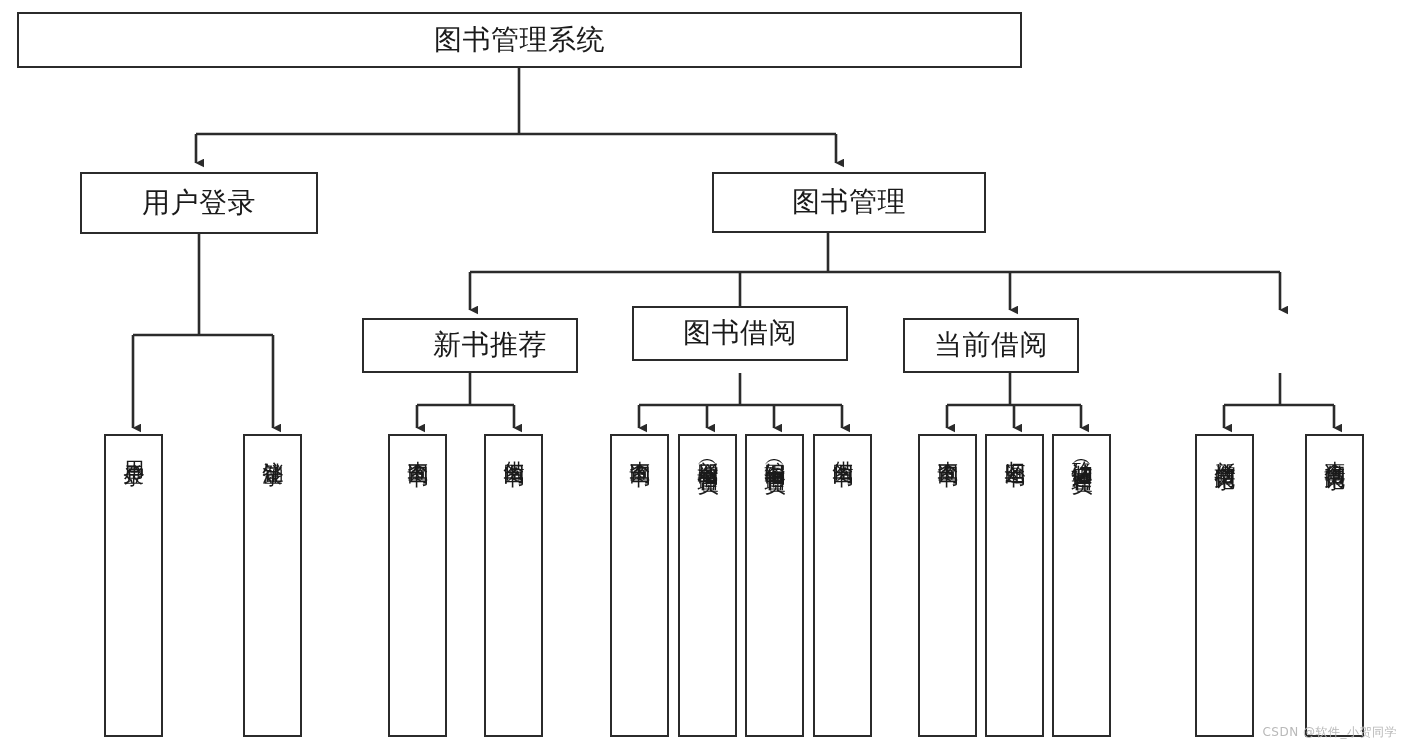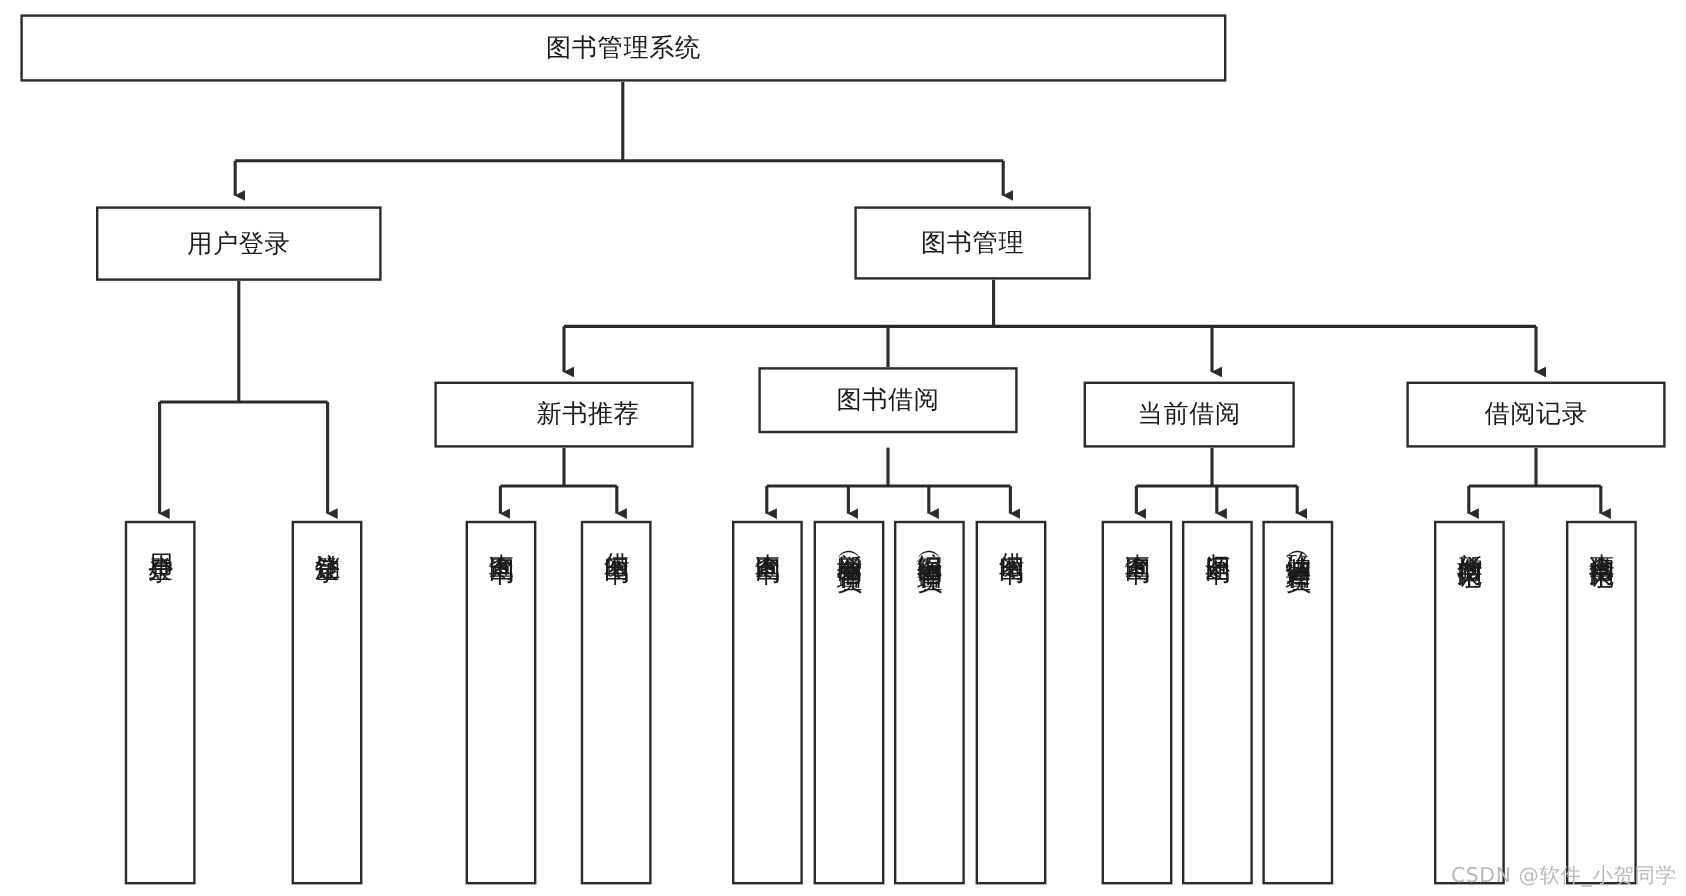--- a/index.html
+++ b/index.html
@@ -34,21 +34,21 @@
     position: absolute;
     box-sizing: border-box;
     border: 2px solid #2b2b2b;
     background: #ffffff;
     display: flex;
     align-items: center;
     justify-content: center;
     text-align: center;
   }
   .node-label {
-    font-size: 21px;
+    font-size: 28px;
     line-height: 1.15;
     letter-spacing: 0.5px;
     color: #1a1a1a;
     white-space: nowrap;
   }
   .node.leaf {
     align-items: flex-start;
     padding-top: 8px;
   }
   .node.leaf .node-label {
@@ -57,21 +57,21 @@
     font-size: 21px;
     line-height: 1.28;
     letter-spacing: 2px;
     white-space: nowrap;
     max-height: 290px;
   }
   .watermark {
     position: absolute;
     right: 8px;
     bottom: 6px;
-    font-size: 17px;
+    font-size: 12px;
     color: #b9b9b9;
     letter-spacing: 0.5px;
     white-space: nowrap;
     user-select: none;
   }
 </style>
 </head>
 <body>
 
 <div id="diagram-canvas">
@@ -126,35 +126,32 @@
     </g>
   </svg>
 
   <div class="node" style="left:17px; top:12px; width:1005px; height:56px;">
     <span class="node-label">图书管理系统</span>
   </div>
 
   <div class="node" style="left:80px; top:172px; width:238px; height:62px;">
     <span class="node-label">用户登录</span>
   </div>
-  <div class="node" style="left:712px; top:172px; width:197px; height:61px;">
+  <div class="node" style="left:712px; top:172px; width:274px; height:61px;">
     <span class="node-label">图书管理</span>
   </div>
 
   <div class="node" style="left:362px; top:318px; width:216px; height:55px;padding-left:40px;">
     <span class="node-label">新书推荐</span>
   </div>
   <div class="node" style="left:632px; top:306px; width:216px; height:55px;">
     <span class="node-label">图书借阅</span>
   </div>
   <div class="node" style="left:903px; top:318px; width:176px; height:55px;">
     <span class="node-label">当前借阅</span>
-  </div>
-  <div class="node" style="left:1172px; top:318px; width:216px; height:55px;">
-    <span class="node-label">借阅记录</span>
   </div>
 
   <div class="node leaf" style="left:104px; top:434px; width:59px; height:303px;">
     <span class="node-label">用户登录</span>
   </div>
   <div class="node leaf" style="left:243px; top:434px; width:59px; height:303px;">
     <span class="node-label">注销登录</span>
   </div>
 
   <div class="node leaf" style="left:388px; top:434px; width:59px; height:303px;">

